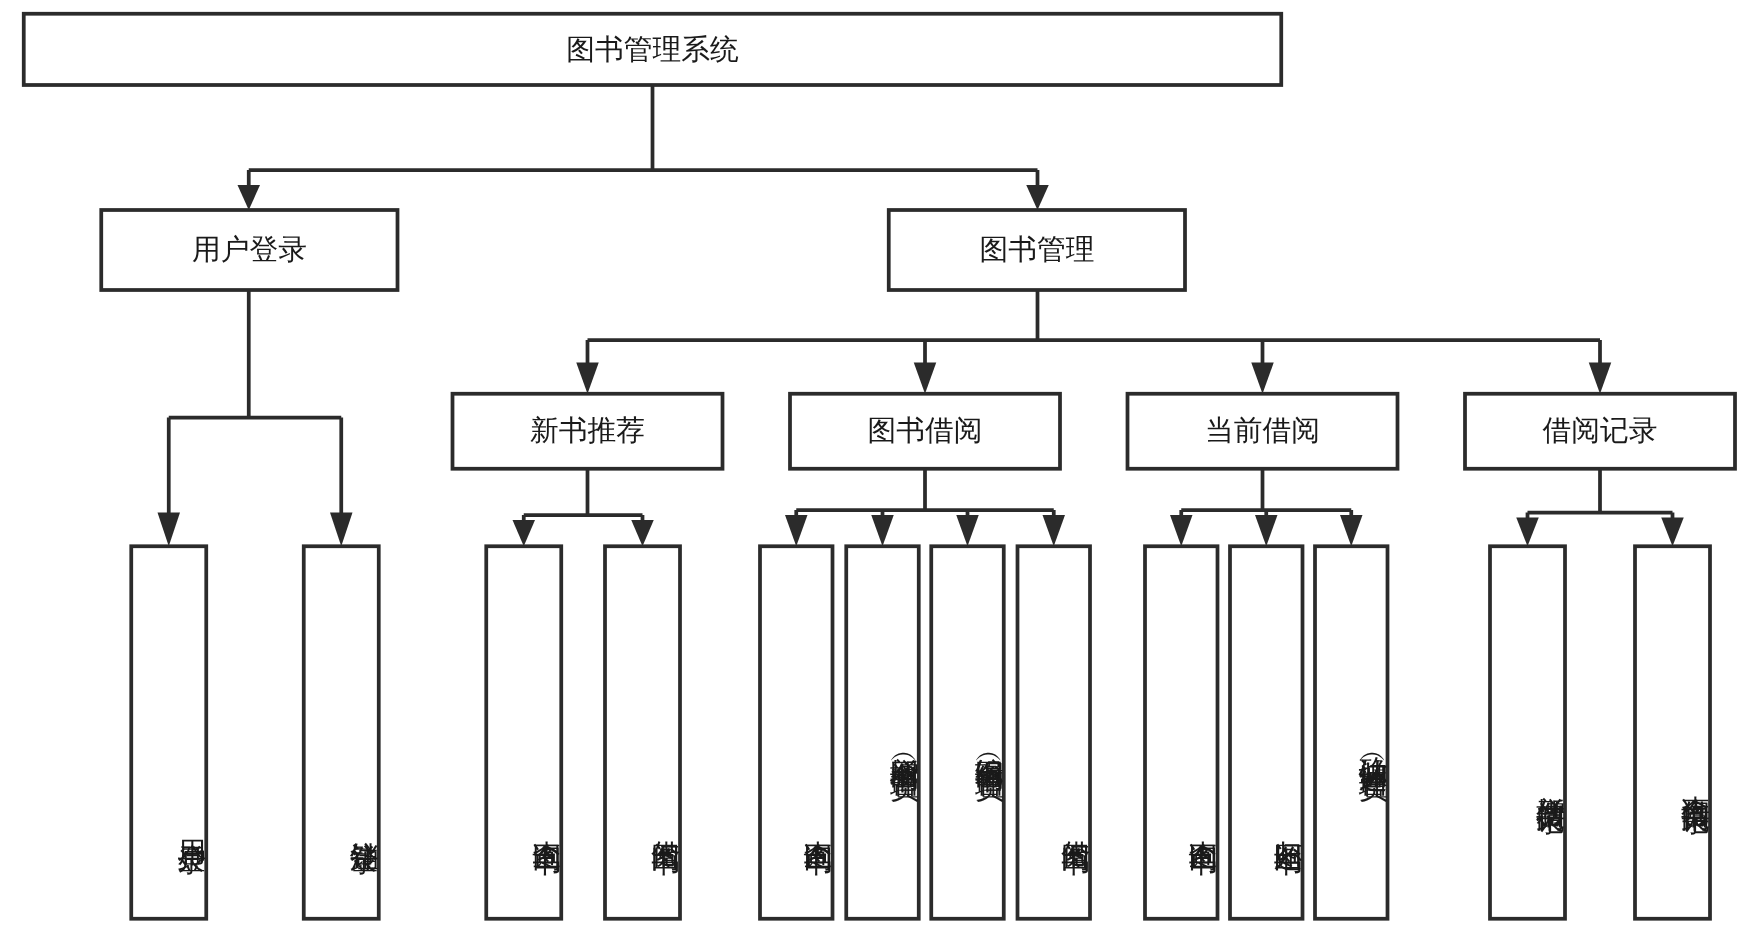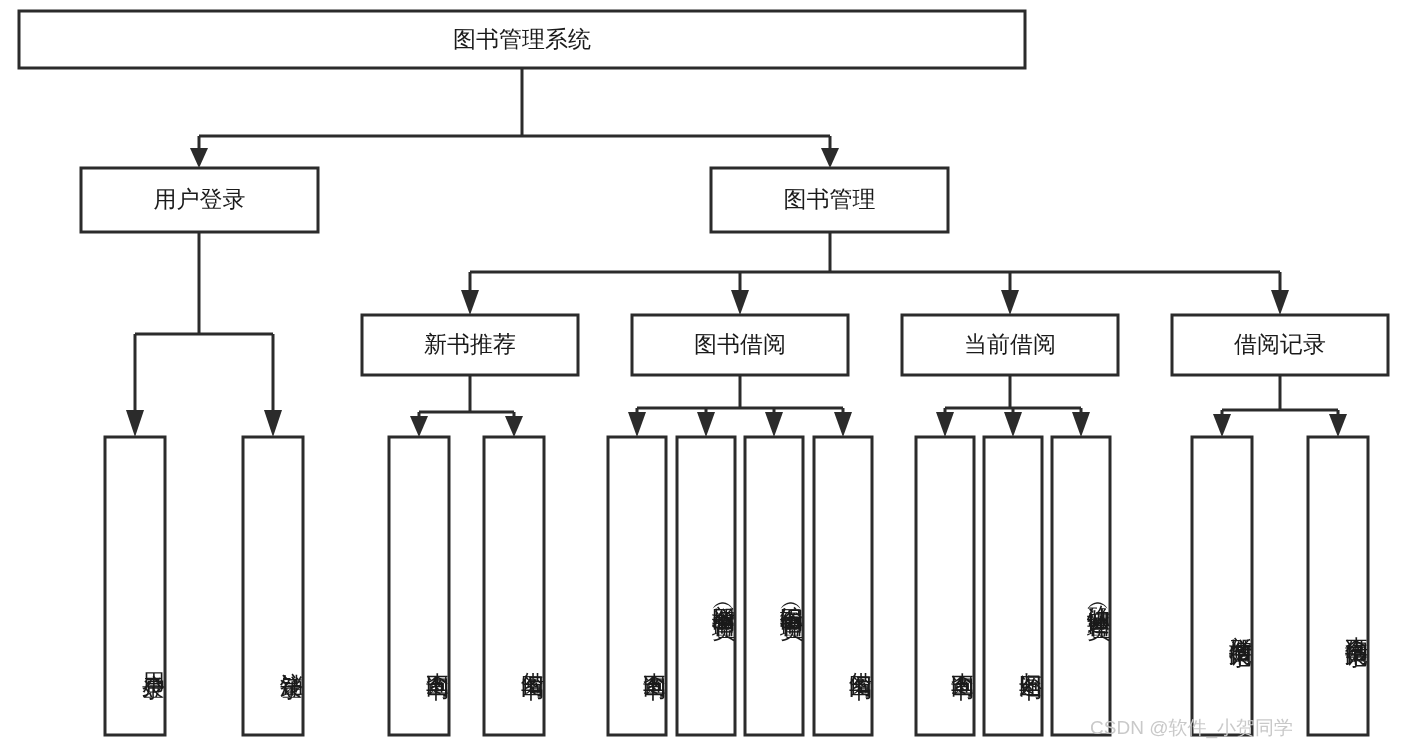--- a/index.html
+++ b/index.html
@@ -198,14 +198,13 @@
   <div class="vlabel" style="left:745px; top:437px; width:58px; height:298px; padding-top:10px;">编辑图书（管理员）</div>
   <div class="vlabel" style="left:814px; top:437px; width:58px; height:298px; padding-top:72px;">借阅图书</div>
 
   <div class="vlabel" style="left:916px; top:437px; width:58px; height:298px; padding-top:72px;">查询图书</div>
   <div class="vlabel" style="left:984px; top:437px; width:58px; height:298px; padding-top:72px;">归还图书</div>
   <div class="vlabel" style="left:1052px; top:437px; width:58px; height:298px; padding-top:10px;">确认归还（管理员）</div>
 
   <div class="vlabel" style="left:1192px; top:437px; width:60px; height:298px; padding-top:38px;">新增借阅记录</div>
   <div class="vlabel" style="left:1308px; top:437px; width:60px; height:298px; padding-top:38px;">查询借阅记录</div>
 
-  <div class="watermark">CSDN @软件_小贺同学</div>
 </div>
 
 </body></html>

